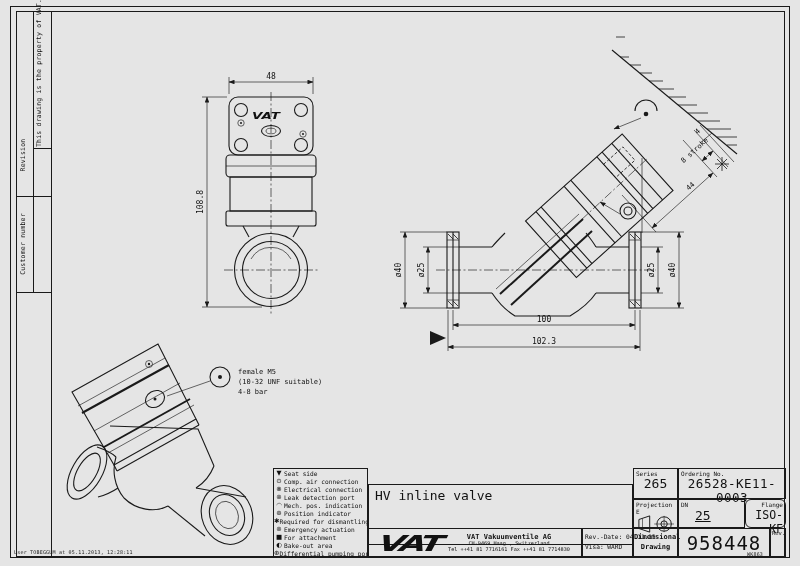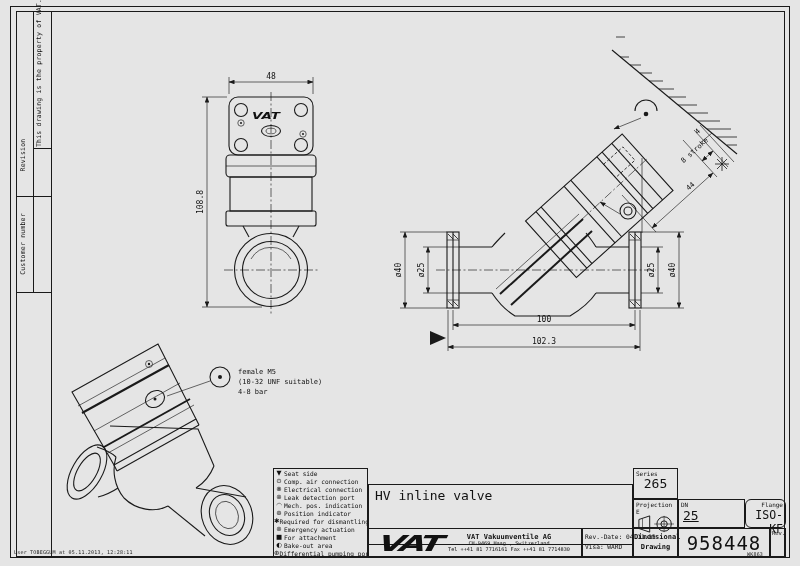--- a/index.html
+++ b/index.html
@@ -301,36 +301,40 @@
   <div class="abs box" style="left:582px;top:528px;width:51px;height:29px;padding:3px 2px;">
     <div style="font-size:6.2px;line-height:10px;white-space:nowrap;">Rev.-Date: 04.11.13</div>
     <div style="font-size:6.2px;line-height:10px;">Visa: WARD</div>
   </div>
 
   <div class="abs box" style="left:633px;top:468px;width:45px;height:31px;">
     <div class="lbl">Series</div>
     <div class="val">265</div>
   </div>
 
+  <div class="abs box" style="left:678px;top:468px;width:108px;height:31px;">
+    <div class="lbl">Ordering No.</div>
+    <div class="val" style="font-size:12.5px;letter-spacing:.5px;">26528-KE11-0003</div>
+  </div>
 
   <div class="abs box" style="left:633px;top:499px;width:45px;height:29px;">
     <div class="lbl">Projection E</div>
     <svg width="40" height="18" viewBox="0 0 44 20" style="position:static;display:block;margin:0 auto;">
       <polygon points="3,5 15,1 15,19 3,15" class="ln"></polygon>
       <line x1="7" y1="4" x2="7" y2="16" class="thin"></line>
       <circle cx="31" cy="10" r="8" class="ln"></circle>
       <circle cx="31" cy="10" r="3.5" class="ln"></circle>
       <line x1="20" y1="10" x2="42" y2="10" class="thin"></line>
       <line x1="31" y1="1" x2="31" y2="19" class="thin"></line>
     </svg>
   </div>
 
   <div class="abs box" style="left:678px;top:499px;width:67px;height:29px;">
     <div class="lbl">DN</div>
-    <div style="font-size:13px;padding-left:4px;text-decoration:underline;">25</div>
+    <div style="font-size:13px;padding-left:16px;text-decoration:underline;">25</div>
   </div>
 
   <div class="abs box" style="left:745px;top:499px;width:41px;height:29px;border-radius:6px;">
     <div class="lbl" style="text-align:right;">Flange</div>
     <div style="font-size:11.5px;text-align:right;padding-right:2px;">ISO-KF</div>
   </div>
 
   <div class="abs box" style="left:633px;top:528px;width:45px;height:29px;text-align:center;padding-top:3px;">
     <div style="font-size:7px;font-weight:bold;line-height:10px;">Dimensional</div>
     <div style="font-size:7px;font-weight:bold;line-height:10px;">Drawing</div>

